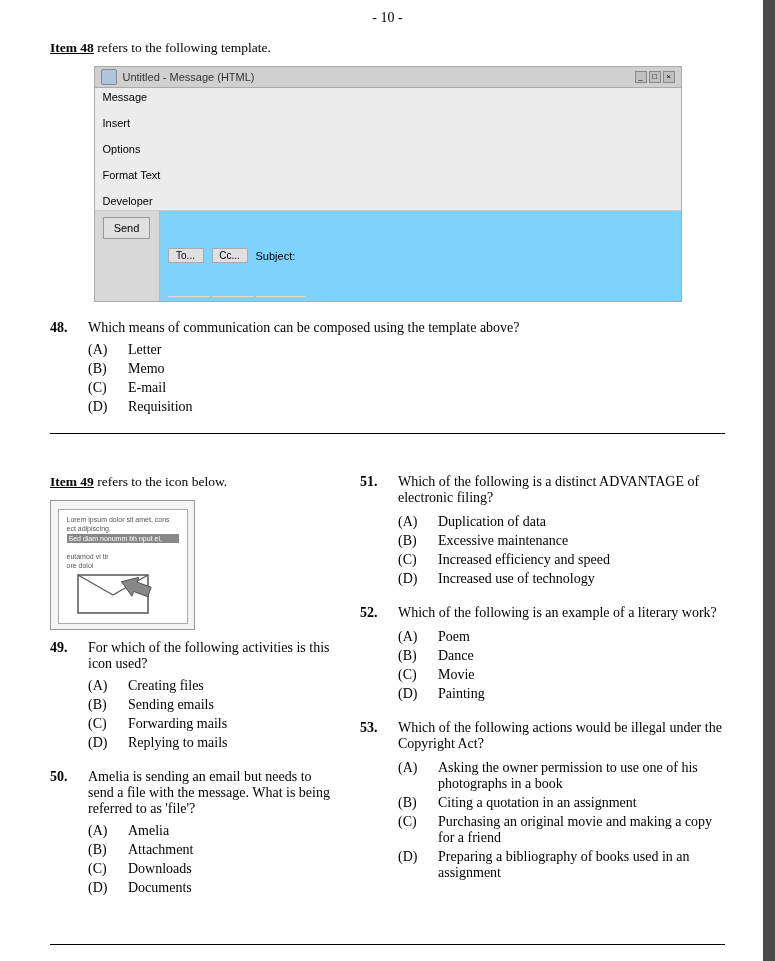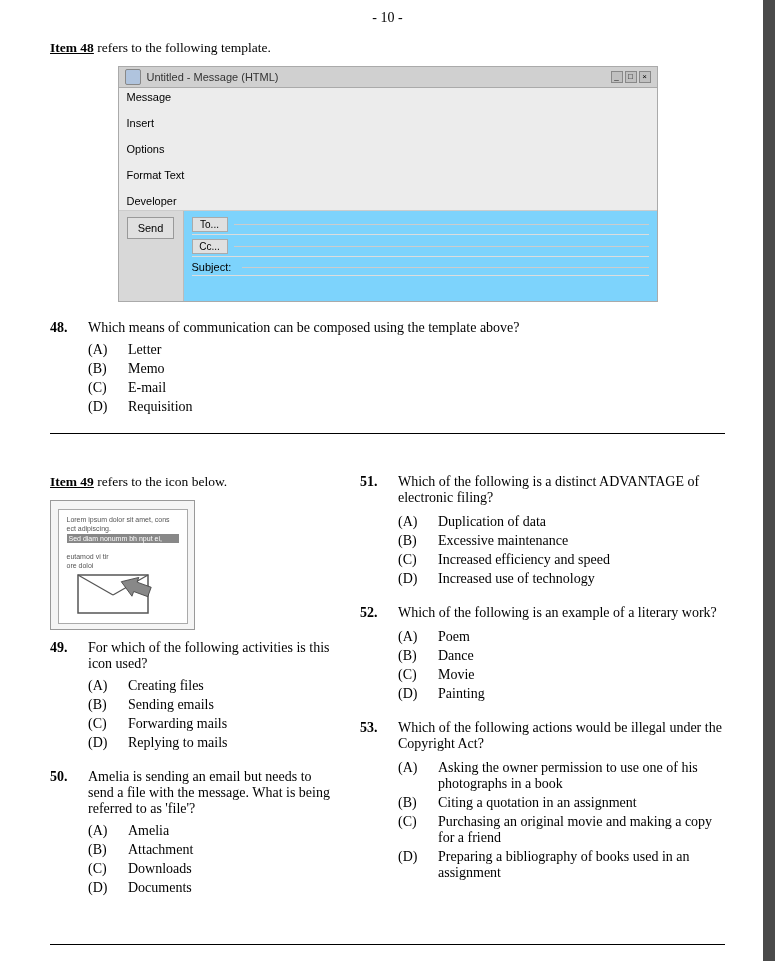--- a/index.html
+++ b/index.html
@@ -25,21 +25,21 @@
     }
 
     .item-ref u {
       text-decoration: underline;
       font-weight: bold;
     }
 
     
     .email-template {
       border: 1px solid #aaa;
-      width: 540px;
+      width: 588px;
       margin: 0 auto 18px auto;
       background: #e8e8e8;
       font-family: Arial, sans-serif;
       font-size: 11px;
     }
 
     .email-title-bar {
       background: #d0d0d0;
       display: flex;
       align-items: center;
@@ -119,21 +119,21 @@
       border: 1px solid #999;
       padding: 4px 10px;
       font-size: 11px;
       font-family: Arial, sans-serif;
     }
 
     .email-fields {
       flex: 1;
       padding: 4px 8px;
       display: flex;
-      flex-direction: column;
+      flex-direction: row;
       gap: 2px;
     }
 
     .email-field-row {
       display: flex;
       align-items: center;
       border-bottom: 1px solid #ddd;
       padding: 2px 0;
       gap: 6px;
     }

